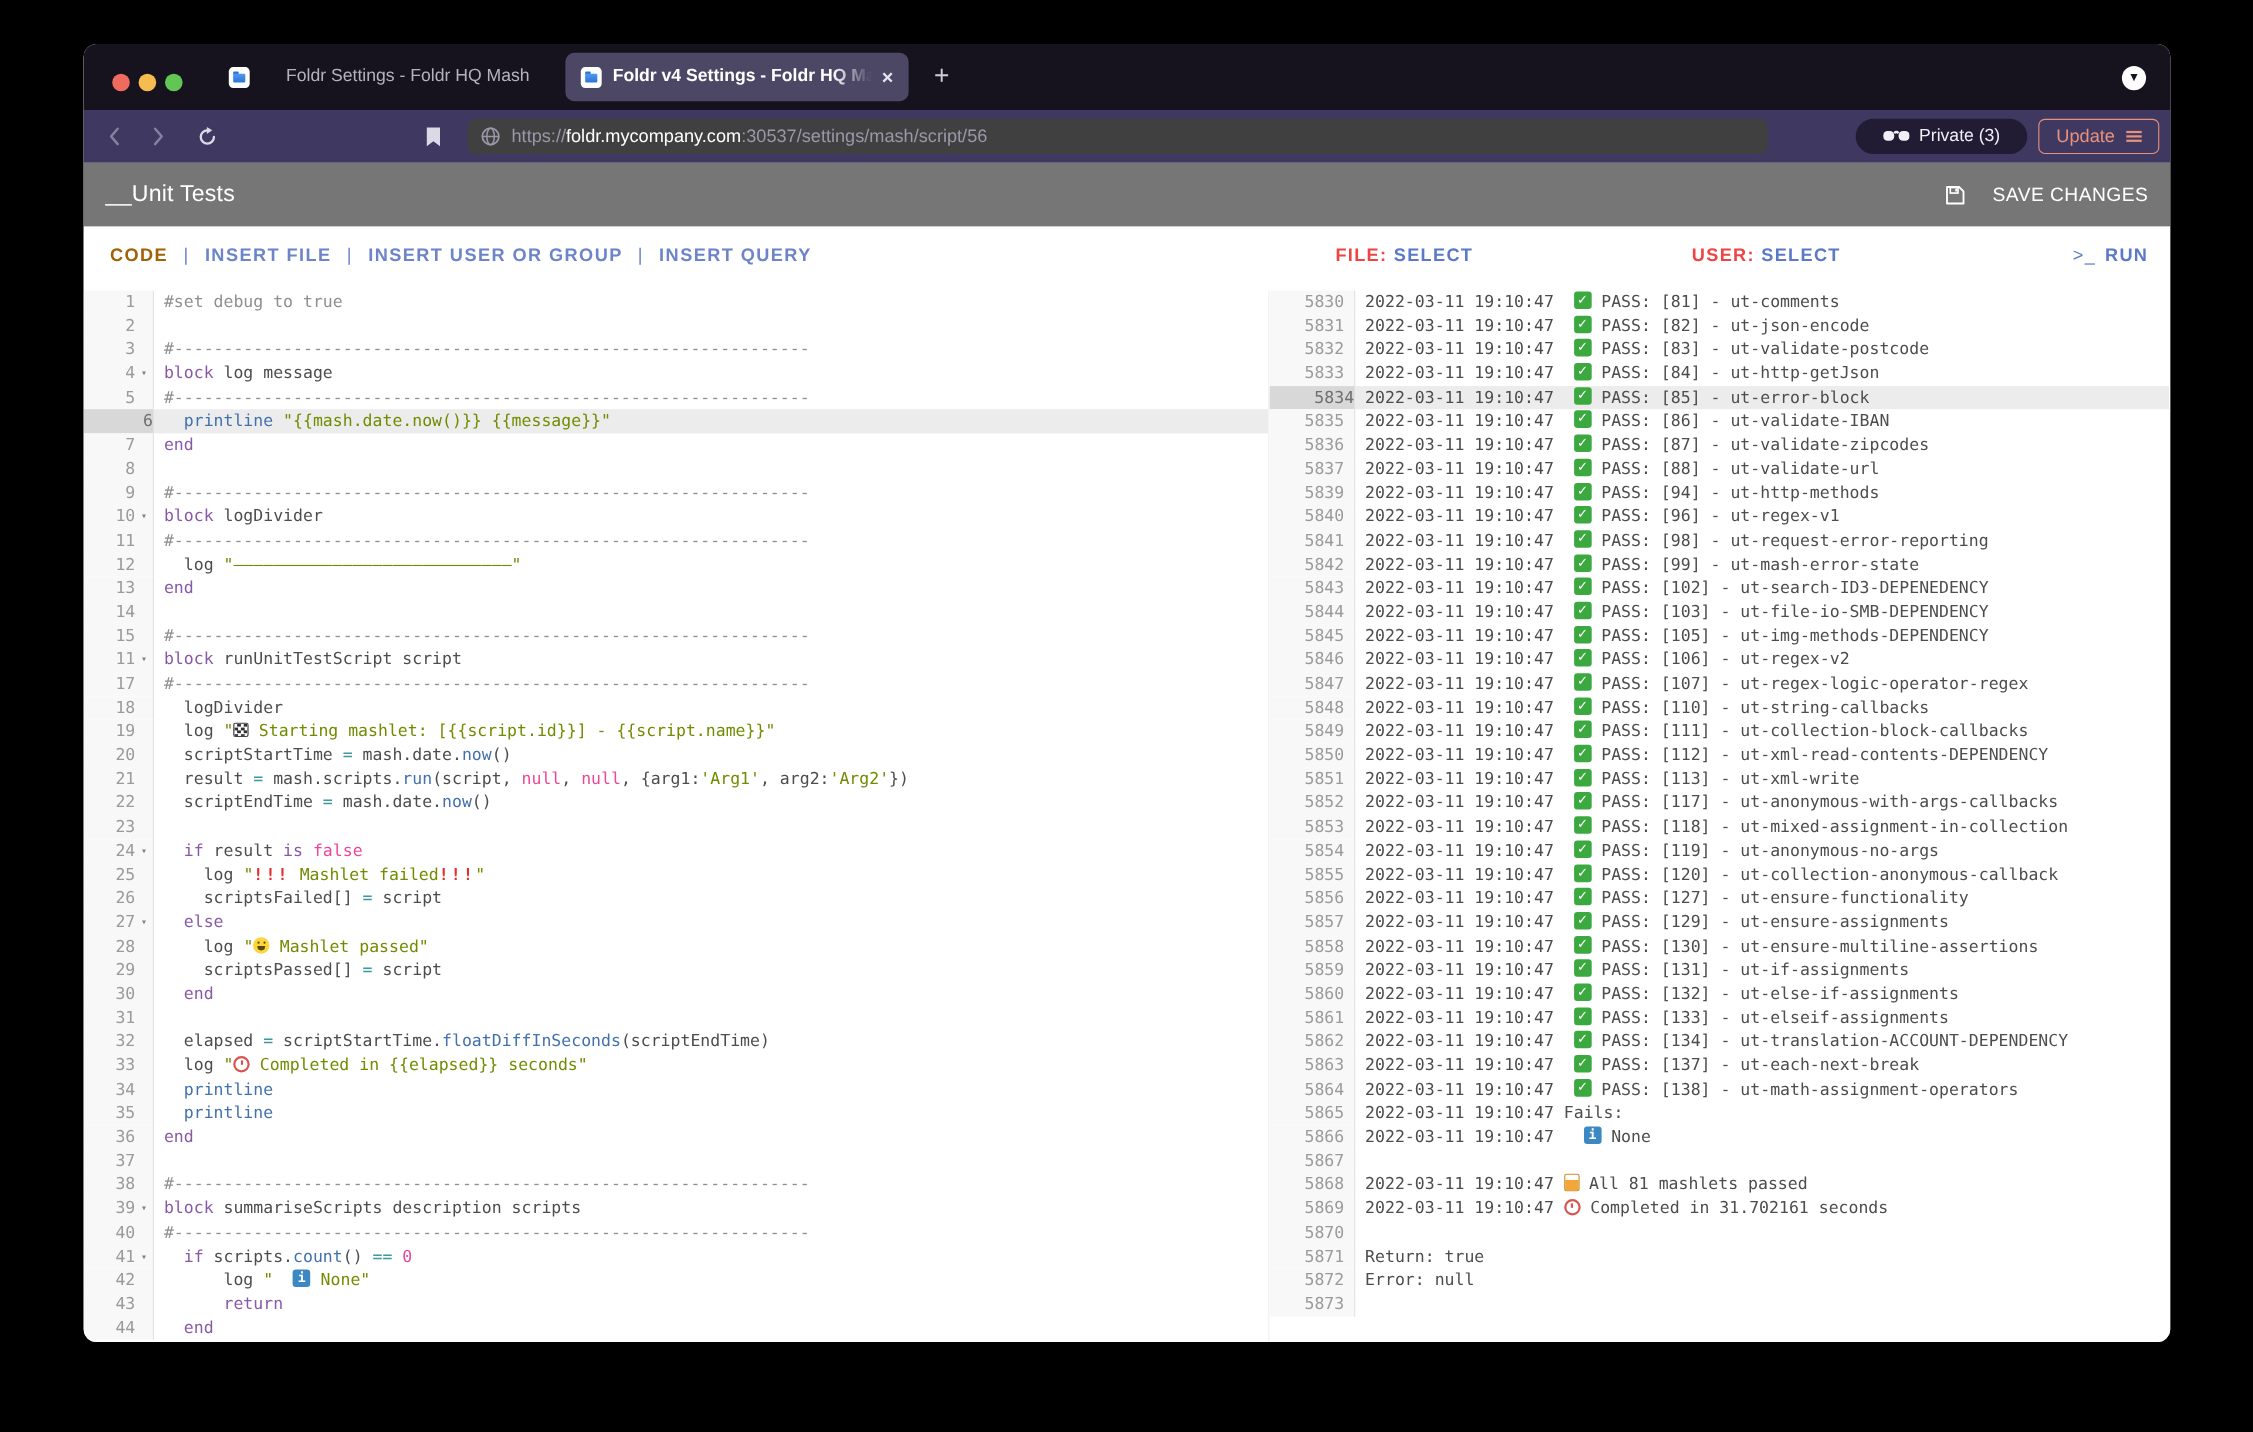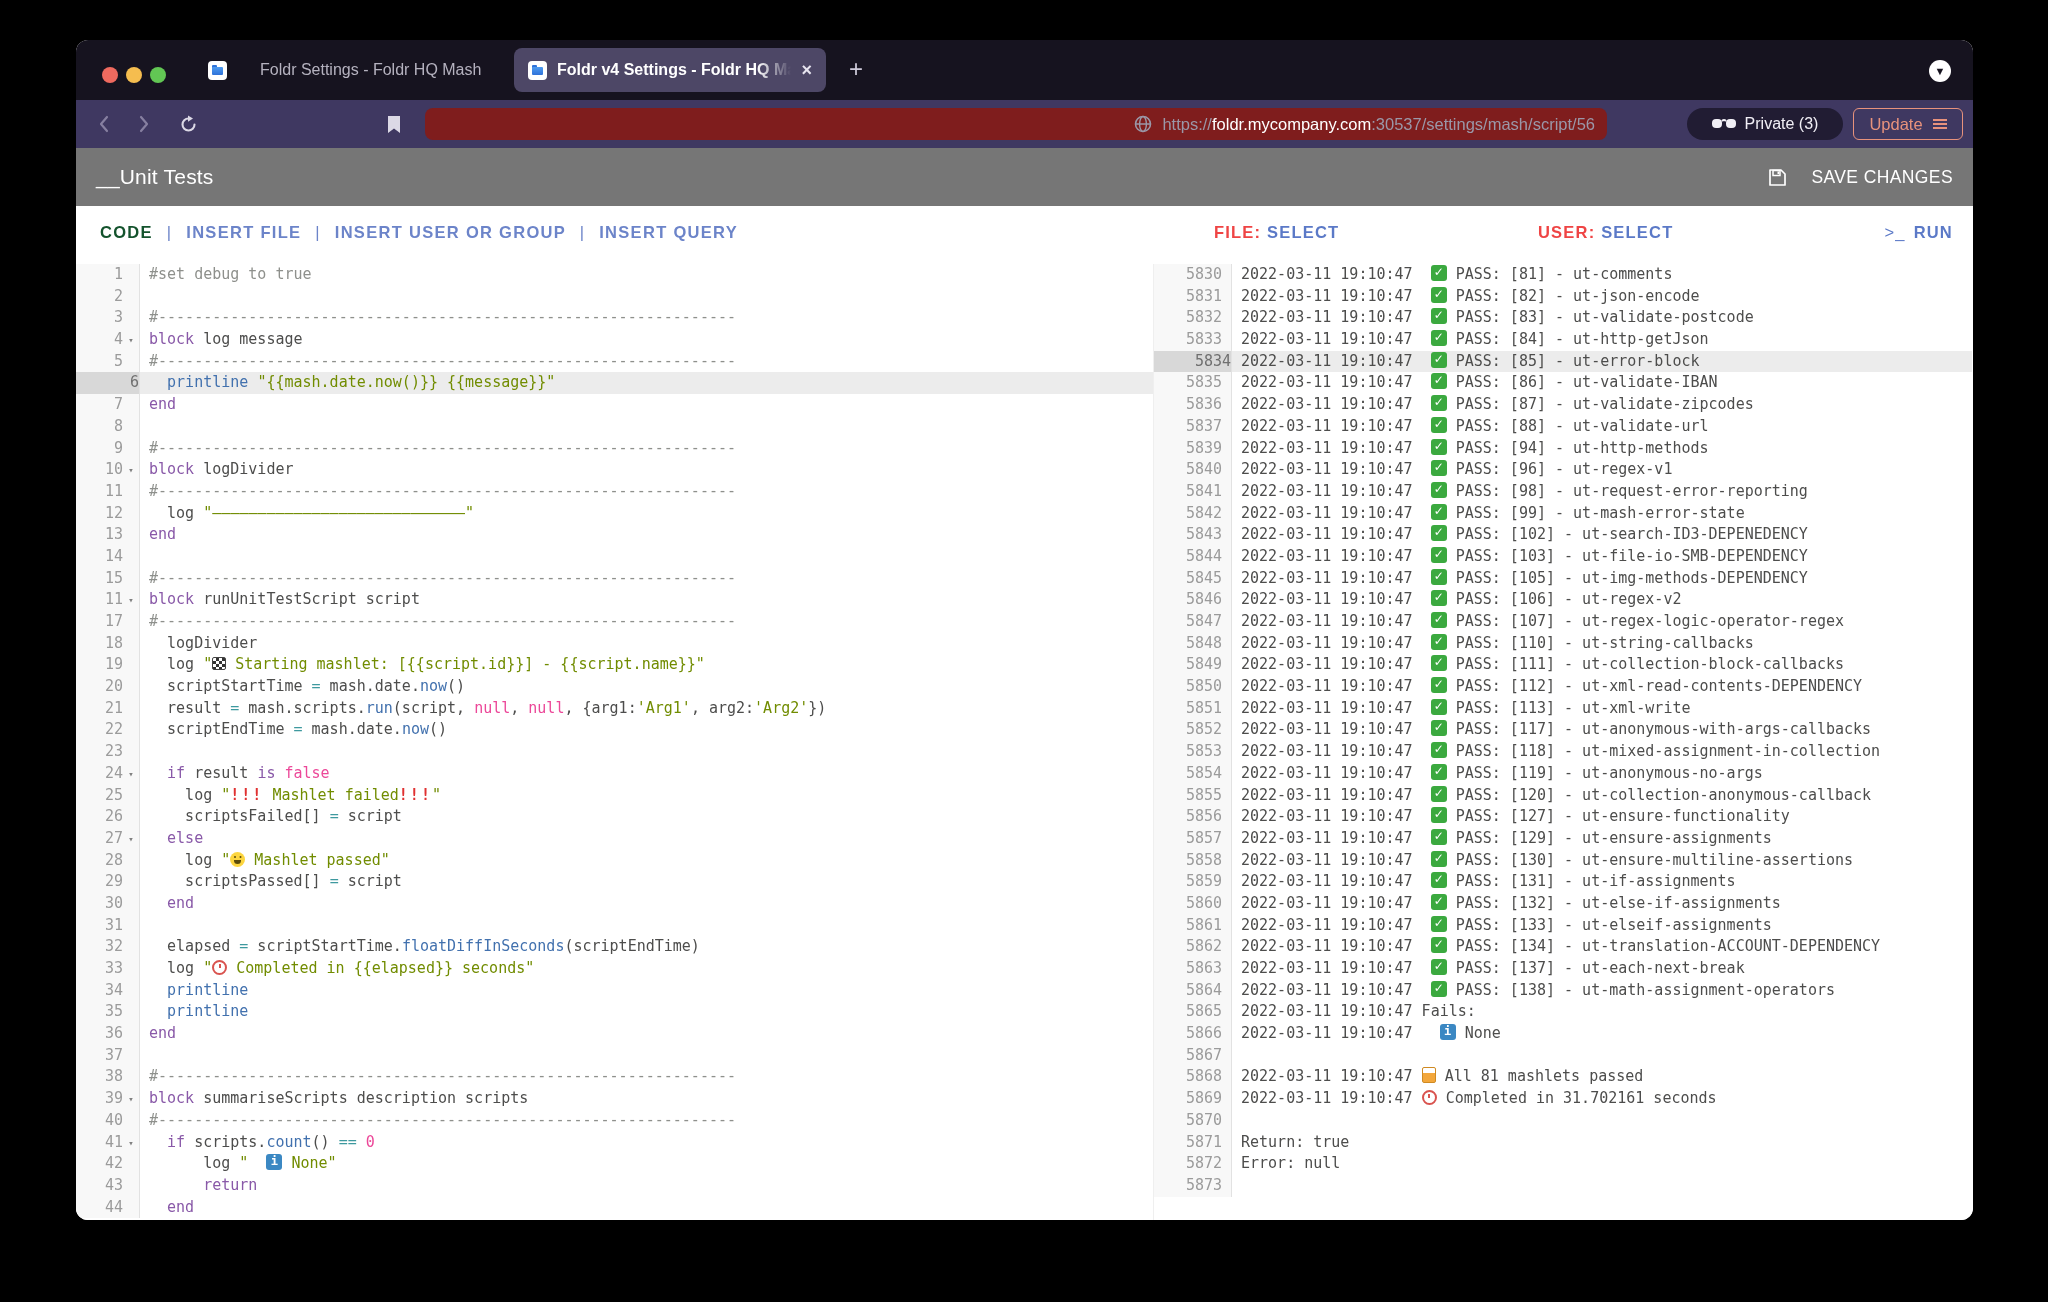--- a/index.html
+++ b/index.html
@@ -35,22 +35,22 @@
   .tab-close { margin-left:10px; font-size:18px; color:#e8e5f0; line-height:1; flex:none; }
   .newtab { position:absolute; left:766px; top:16px; width:28px; height:28px; color:#cfcbdb;
             font-size:24px; line-height:26px; text-align:center; border-radius:6px; }
   .alltabs { position:absolute; left:1853px; top:20px; width:22px; height:22px; background:#fff;
              border-radius:50%; color:#16131f; font-size:11px; line-height:22px; text-align:center; }
 
   
   .navbar { position:absolute; left:0; top:60px; width:100%; height:48px; background:#3f3861; }
   .nav-ic { position:absolute; top:12px; width:24px; height:24px; display:flex;
             align-items:center; justify-content:center; }
-  .urlbar { position:absolute; left:349px; top:8px; width:1182px; height:32px; background:#7f1d1d;
-            border-radius:8px; display:flex; align-items:center; padding:0 12px;justify-content:flex-end; }
+  .urlbar { position:absolute; left:349px; top:8px; width:1182px; height:32px; background:#404040;
+            border-radius:8px; display:flex; align-items:center; padding:0 12px; }
   .url-globe { margin-right:10px; display:flex; }
   .url-text { font-size:16.5px; color:#9b97a8; white-space:nowrap; }
   .url-text .host { color:#ffffff; }
   .private-pill { position:absolute; left:1611px; top:8px; width:156px; height:32px;
                   background:#211c33; border-radius:16px; display:flex; align-items:center;
                   justify-content:center; gap:9px; color:#f1eff6; font-size:16px; }
   .update-btn { position:absolute; left:1777px; top:8px; width:110px; height:32px;
                 border:1.5px solid #e8927c; border-radius:6px; color:#e8927c; font-size:16.5px;
                 display:flex; align-items:center; justify-content:center; gap:10px; }
   .burger { display:inline-block; width:14px; height:10px;
@@ -61,21 +61,21 @@
   .pagehead { position:absolute; left:0; top:108px; width:100%; height:58px; background:#767676;
               display:flex; align-items:center; padding:0 20px; color:#fff; }
   .page-title { font-size:21px; font-weight:500; letter-spacing:.2px; }
   .save-btn { margin-left:auto; display:flex; align-items:center; gap:24px; font-size:17.5px;
               letter-spacing:.4px; color:#fff; }
 
   
   .toolrow { position:absolute; left:0; top:166px; width:100%; height:58px; background:#fff; }
   .lefttools { position:absolute; left:24px; top:17px; font-size:16.5px; font-weight:700;
                letter-spacing:1.3px; color:#6c84c9; white-space:nowrap; }
-  .lefttools .code { color:#14532d; }
+  .lefttools .code { color:#a16207; }
   .lefttools .sep { color:#6c84c9; font-weight:400; padding:0 8px; }
   .rtool { position:absolute; top:17px; font-size:16.5px; font-weight:700; letter-spacing:1.2px;
            white-space:nowrap; }
   .rtool .lab { color:#ef4444;margin-left:32px; }
   .rtool .val { color:#5b79c7; }
   .rt-file { left:1106px; } .rt-user { left:1430px; }
   .rt-run  { right:20px; color:#5b79c7; }
   .rt-run .prompt { font-weight:400; margin-right:8px; }
 
   

